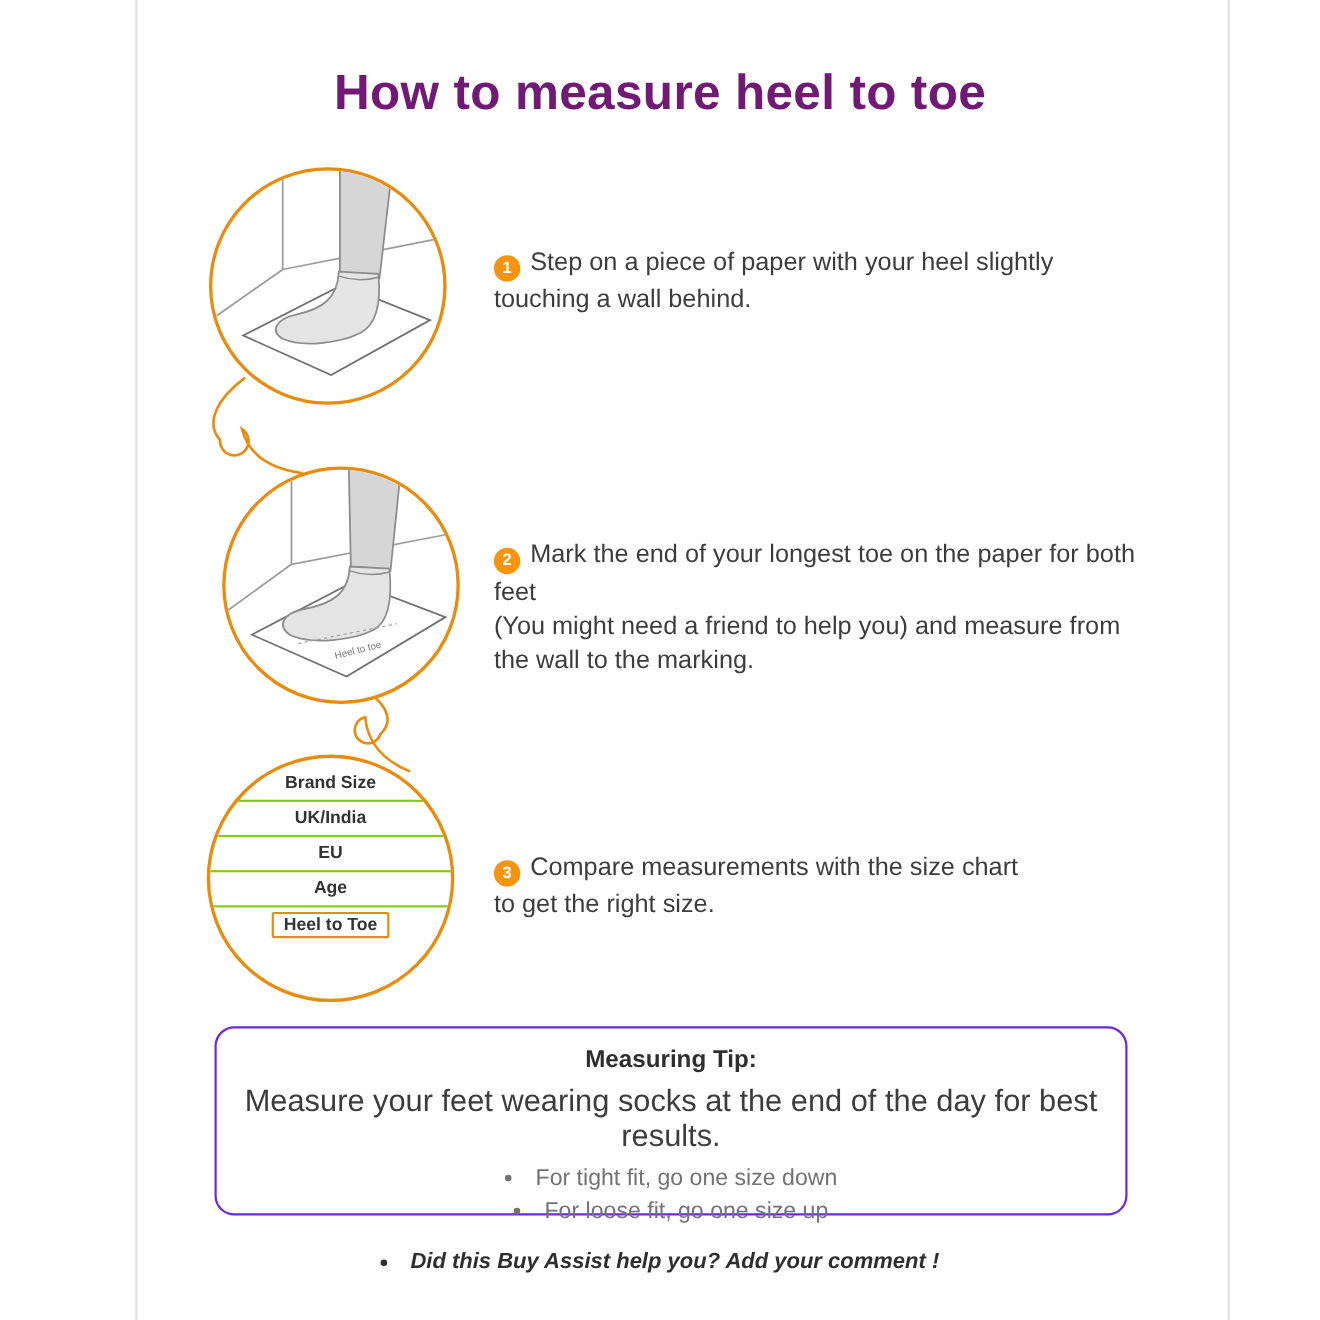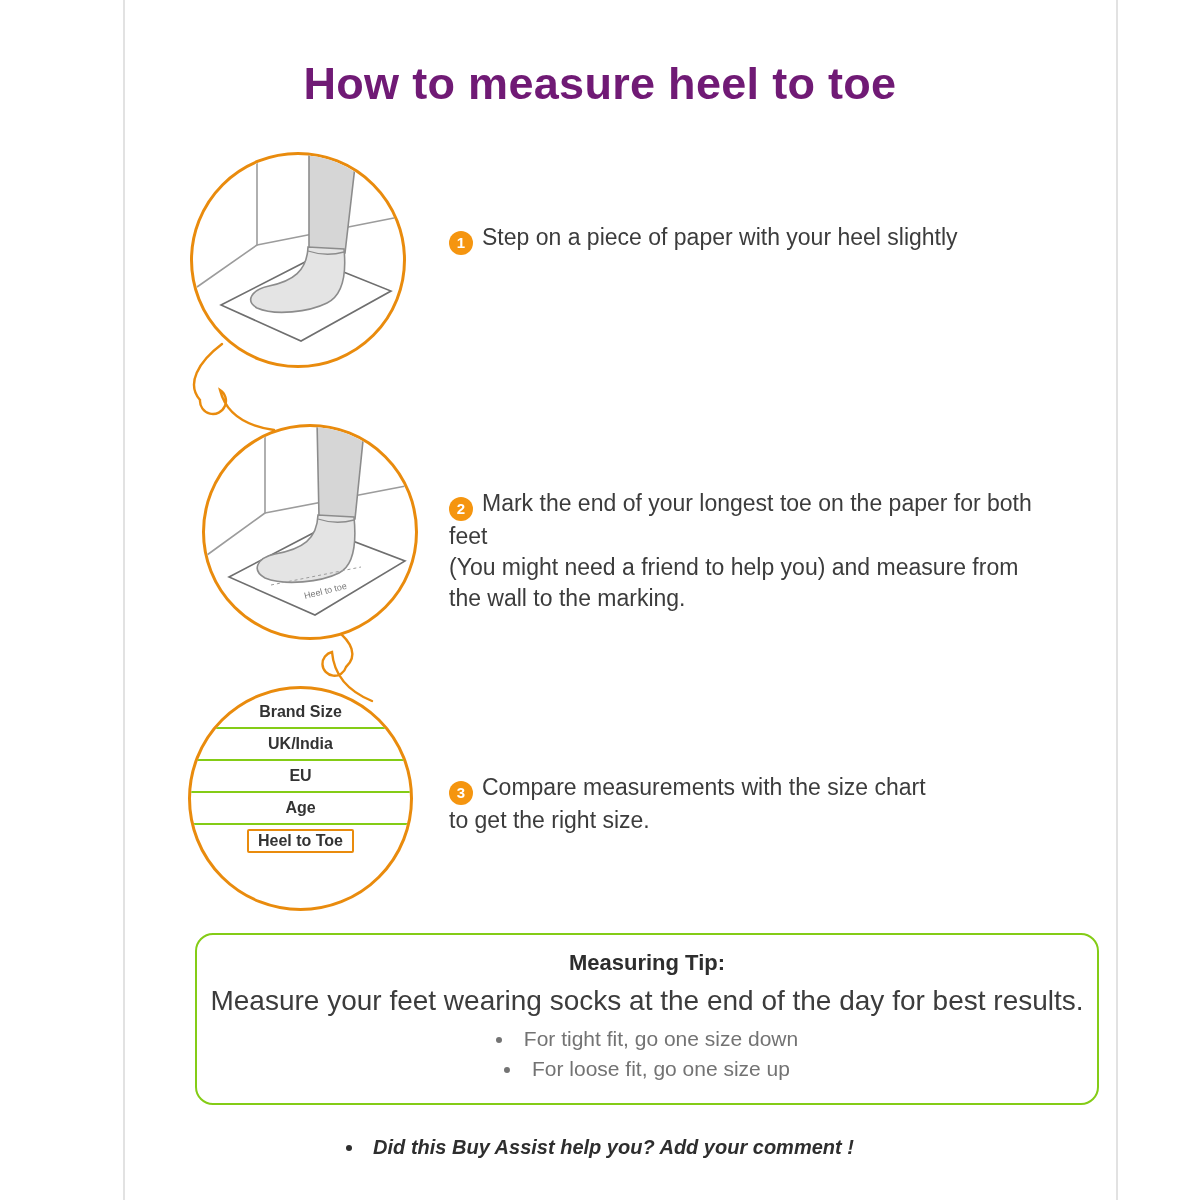--- a/index.html
+++ b/index.html
@@ -29,22 +29,22 @@
   .badge { display:inline-flex; justify-content:center; align-items:center;
            width:24px; height:24px; border-radius:50%; background:var(--badge,#f5950f);
            color:#ffffff; font-size:15px; font-weight:bold; margin-right:9px; vertical-align:-3px; }
 
   .chart { position:absolute; left:0; top:8px; width:100%; }
   .chart-row { height:32px; display:flex; align-items:center; justify-content:center;
                font-size:16px; font-weight:bold; color:#333333; border-bottom:2px solid #84cc16; }
   .chart-row.last { border-bottom:none; }
   .hl-box { border:2px solid var(--accent,#e98b0d); border-radius:2px; padding:1px 9px; }
 
-  .tipbox { position:absolute; left:195px; top:933px; width:904px; height:172px;
-            border:2px solid #84cc16; border-radius:18px; background:#ffffff;
+  .tipbox { position:absolute; left:195px; top:933px; width:830px; height:172px;
+            border:2px solid #6d28d9; border-radius:18px; background:#ffffff;
             text-align:center; padding-top:15px; }
   .tip-title { font-size:22px; font-weight:bold; color:#2e2e2e; margin-bottom:9px; }
   .tip-line { font-size:28px; color:#3c3c3c; margin-bottom:7px; }
   .tip-bullets { display:inline-block; text-align:center; font-size:21px; line-height:30px;
                  list-style:disc; list-style-position:inside; color:#737373; }
 
   .footer-list { position:absolute; top:1136px; left:0; width:100%; text-align:center;
                  list-style:disc; list-style-position:inside; }
   .footer-list li { font-size:20px; font-weight:bold; color:#2e2e2e;font-style:italic; }
 
@@ -76,20 +76,21 @@
       <path class="thinline" d="M64 90 L206 62"></path>
       <path class="paper" d="M28 150 L118 104 L198 136 L108 186 Z"></path>
       <path class="leg" d="M116 -6 L164 -6 L152 98 L116 96 Z"></path>
       <path class="foot" d="M115 92 C114 116 100 126 76 131 C58 135 52 146 64 153 C82 161 116 157 134 148 C148 141 154 124 151 94 Z"></path>
       <path class="detail" d="M115 96 Q133 102 151 97"></path>
     </svg>
   </div>
 
   <div class="step step1">
     <span class="badge">1</span><span>Step on a piece of paper with your heel slightly</span>
+    <div>touching a wall behind.</div>
   </div>
 
   <div class="circle c2">
     <svg viewBox="0 0 210 210" width="210" height="210" aria-hidden="true">
       <path class="thinline" d="M60 2 L60 86 L2 128"></path>
       <path class="thinline" d="M60 86 L206 58"></path>
       <path class="paper" d="M24 150 L116 102 L200 134 L110 188 Z"></path>
       <path class="leg" d="M112 -6 L160 -6 L150 92 L114 90 Z"></path>
       <path class="foot" d="M113 88 C112 112 98 122 70 127 C52 131 46 143 60 151 C80 159 116 155 134 146 C148 139 152 120 149 90 Z"></path>
       <path class="detail" d="M113 92 Q131 98 149 93"></path>

